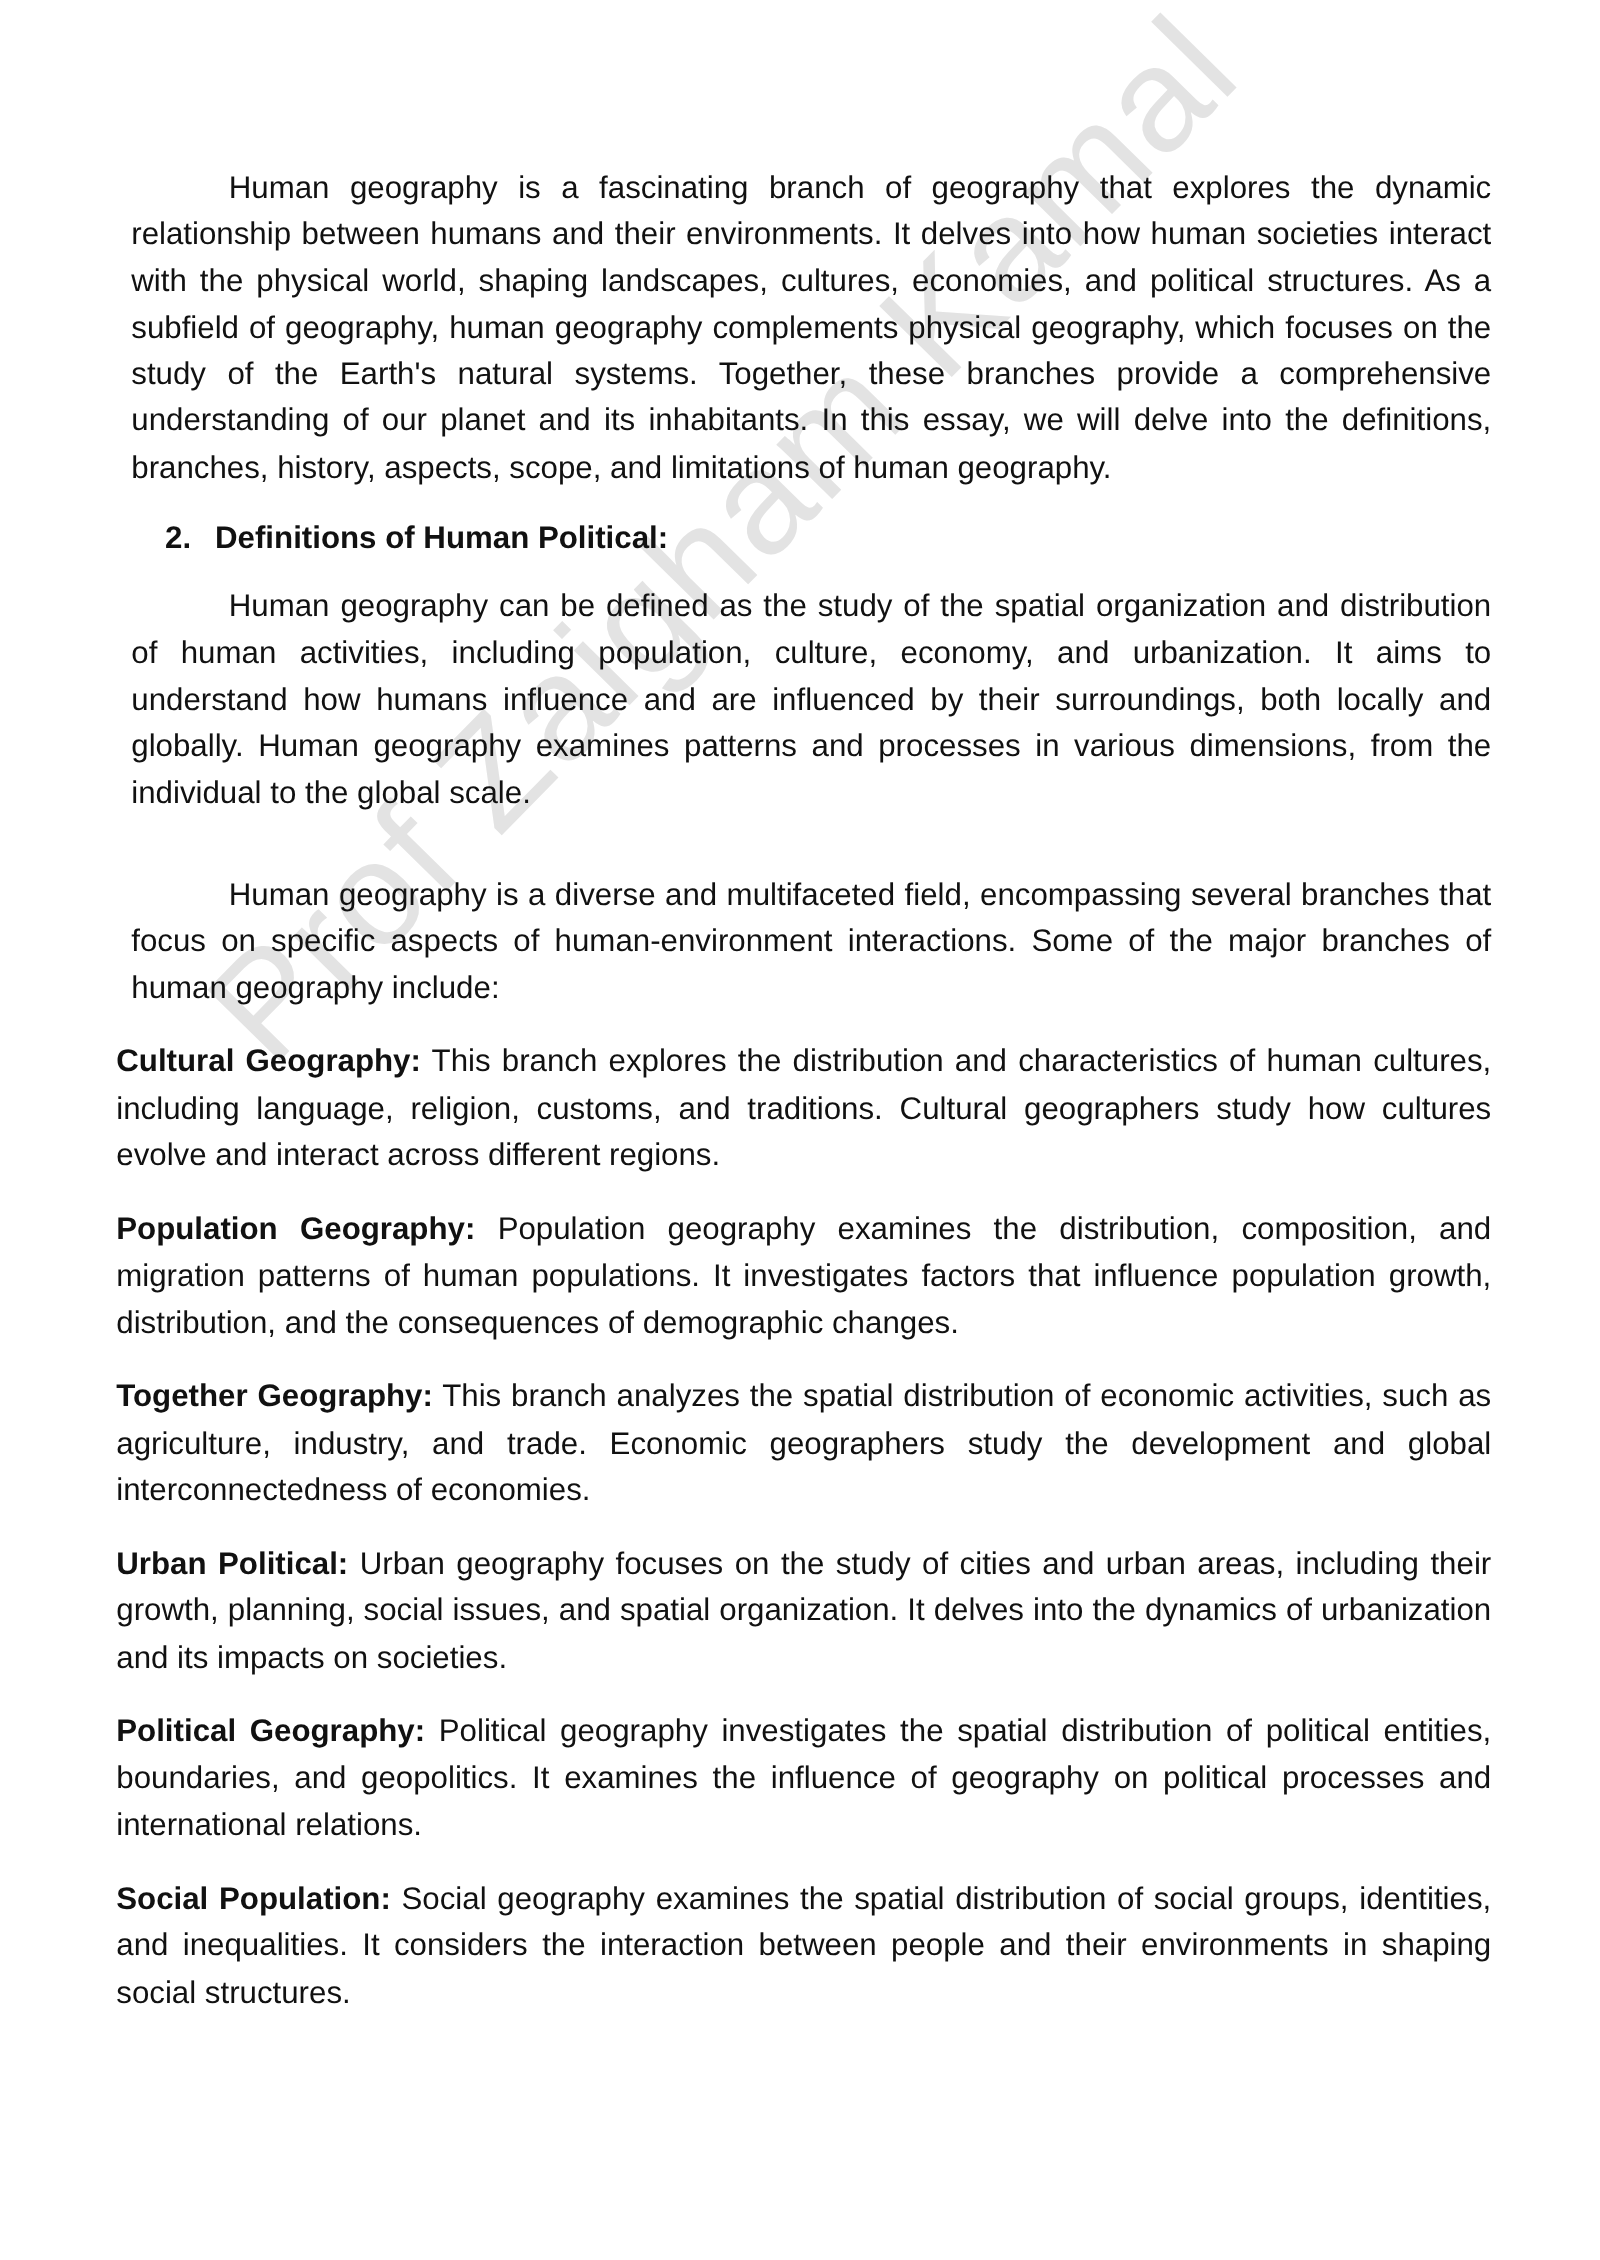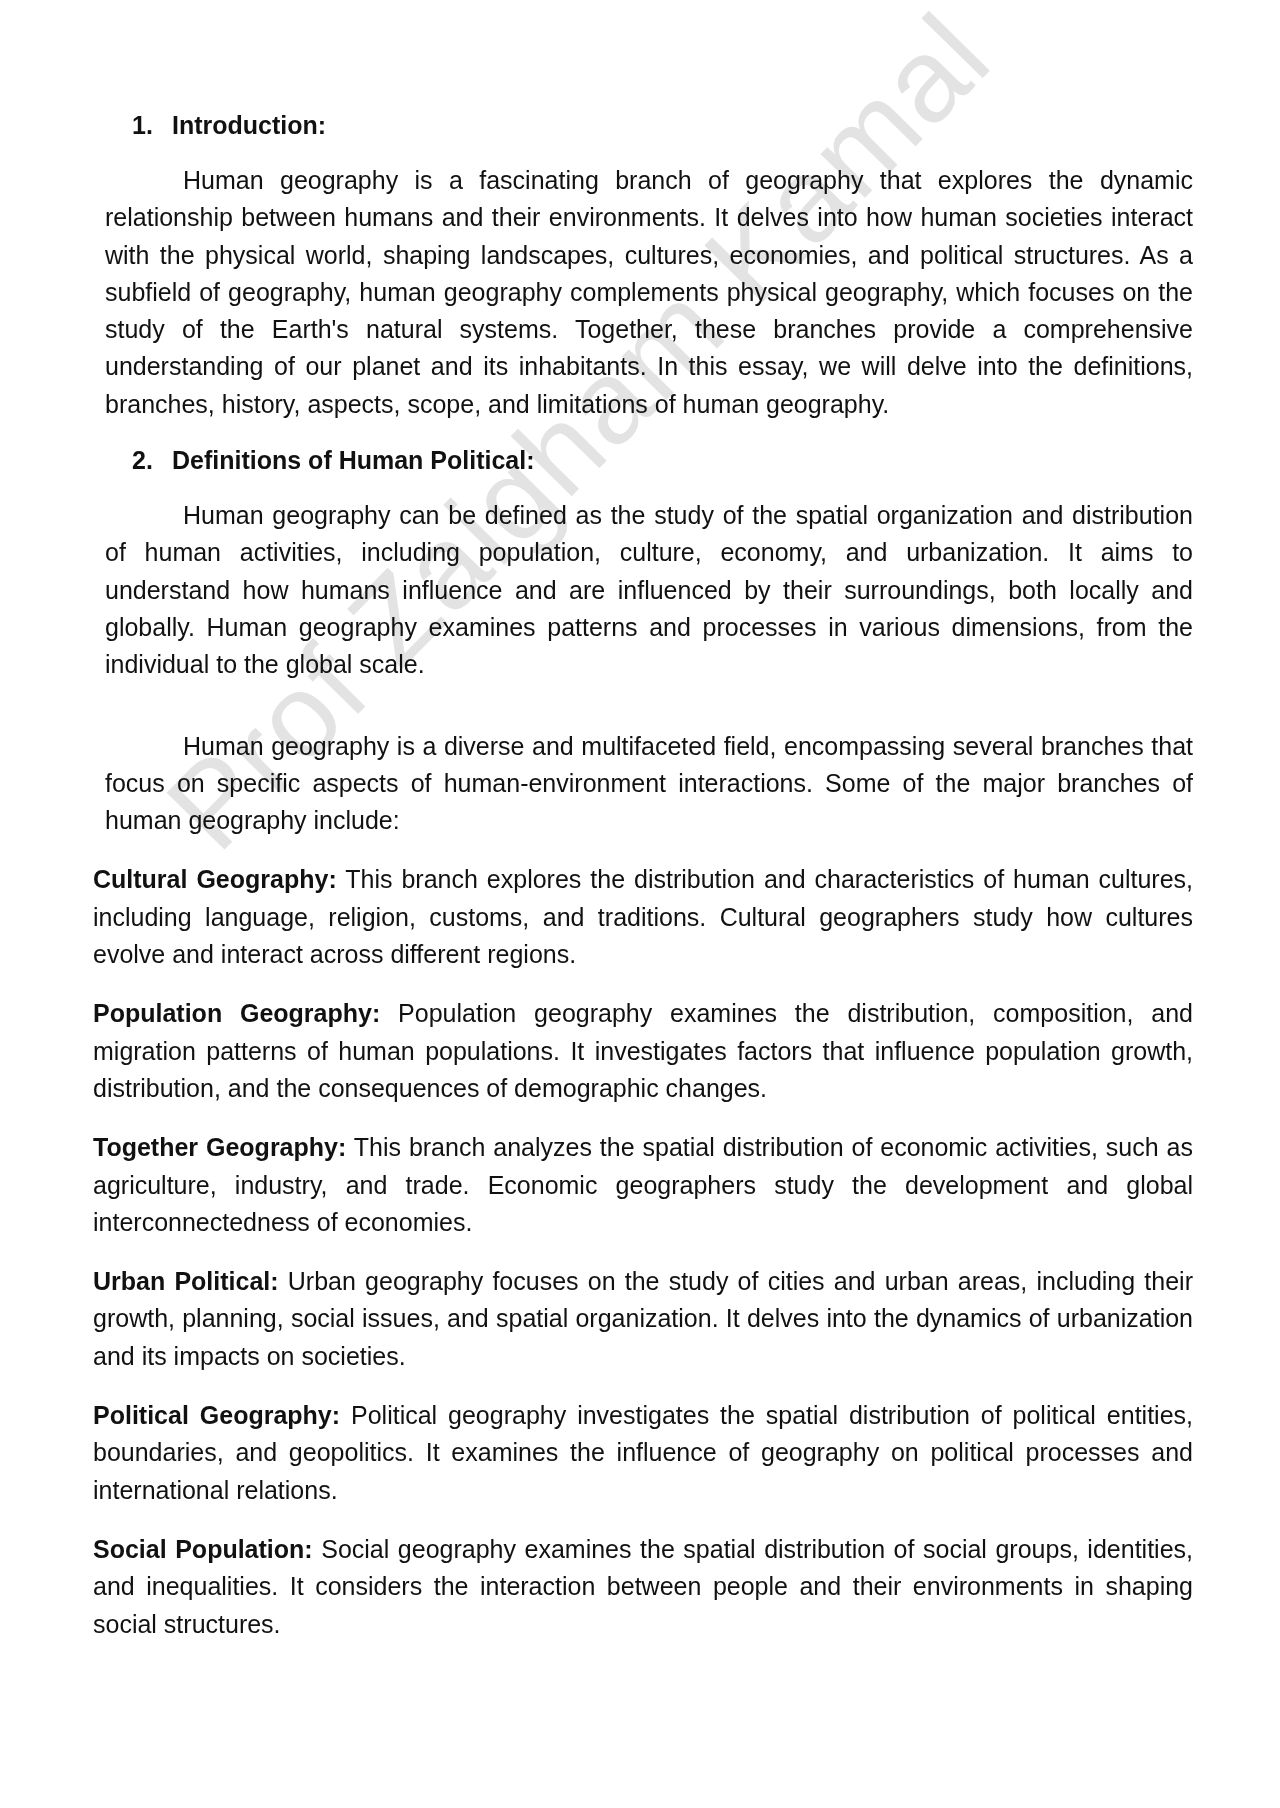--- a/index.html
+++ b/index.html
@@ -68,21 +68,20 @@
     b.term { font-weight: bold; }
   </style>
 </head>
 <body>
 
 <div class="watermark">Prof Zaigham Kamal</div>
 
 <div class="page">
   <div class="content">
 
-    <h2><span class="num">1.</span><span>Introduction:</span></h2>
     <div class="gap-after-h"></div>
     <p class="indent">Human geography is a fascinating branch of geography that explores the dynamic relationship between humans and their environments. It delves into how human societies interact with the physical world, shaping landscapes, cultures, economies, and political structures. As a subfield of geography, human geography complements physical geography, which focuses on the study of the Earth's natural systems. Together, these branches provide a comprehensive understanding of our planet and its inhabitants. In this essay, we will delve into the definitions, branches, history, aspects, scope, and limitations of human geography.</p>
     <div class="gap-para"></div>
 
     <h2><span class="num">2.</span><span>Definitions of Human Political:</span></h2>
     <div class="gap-after-h"></div>
     <p class="indent">Human geography can be defined as the study of the spatial organization and distribution of human activities, including population, culture, economy, and urbanization. It aims to understand how humans influence and are influenced by their surroundings, both locally and globally. Human geography examines patterns and processes in various dimensions, from the individual to the global scale.</p>
     <div class="gap-para"></div>
 
     <div class="gap-after-h"></div>

